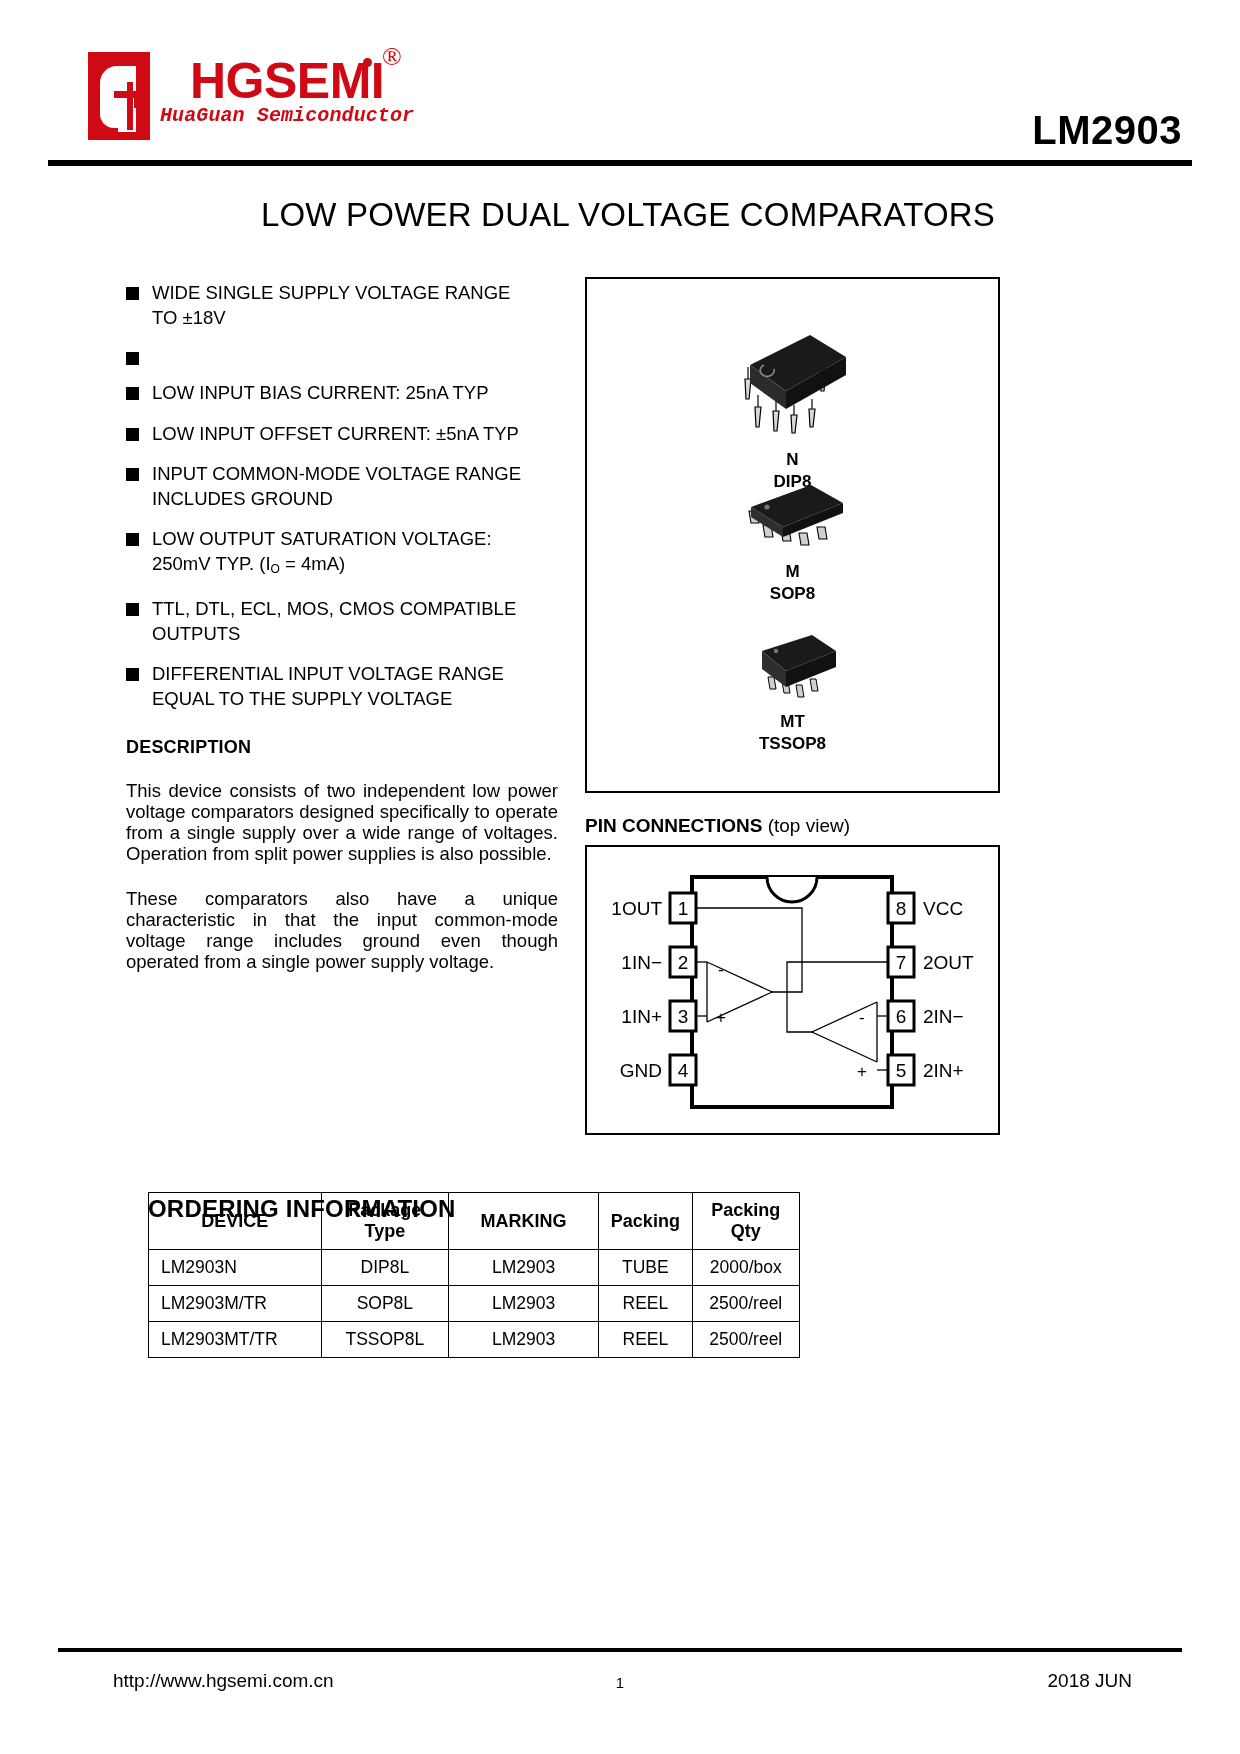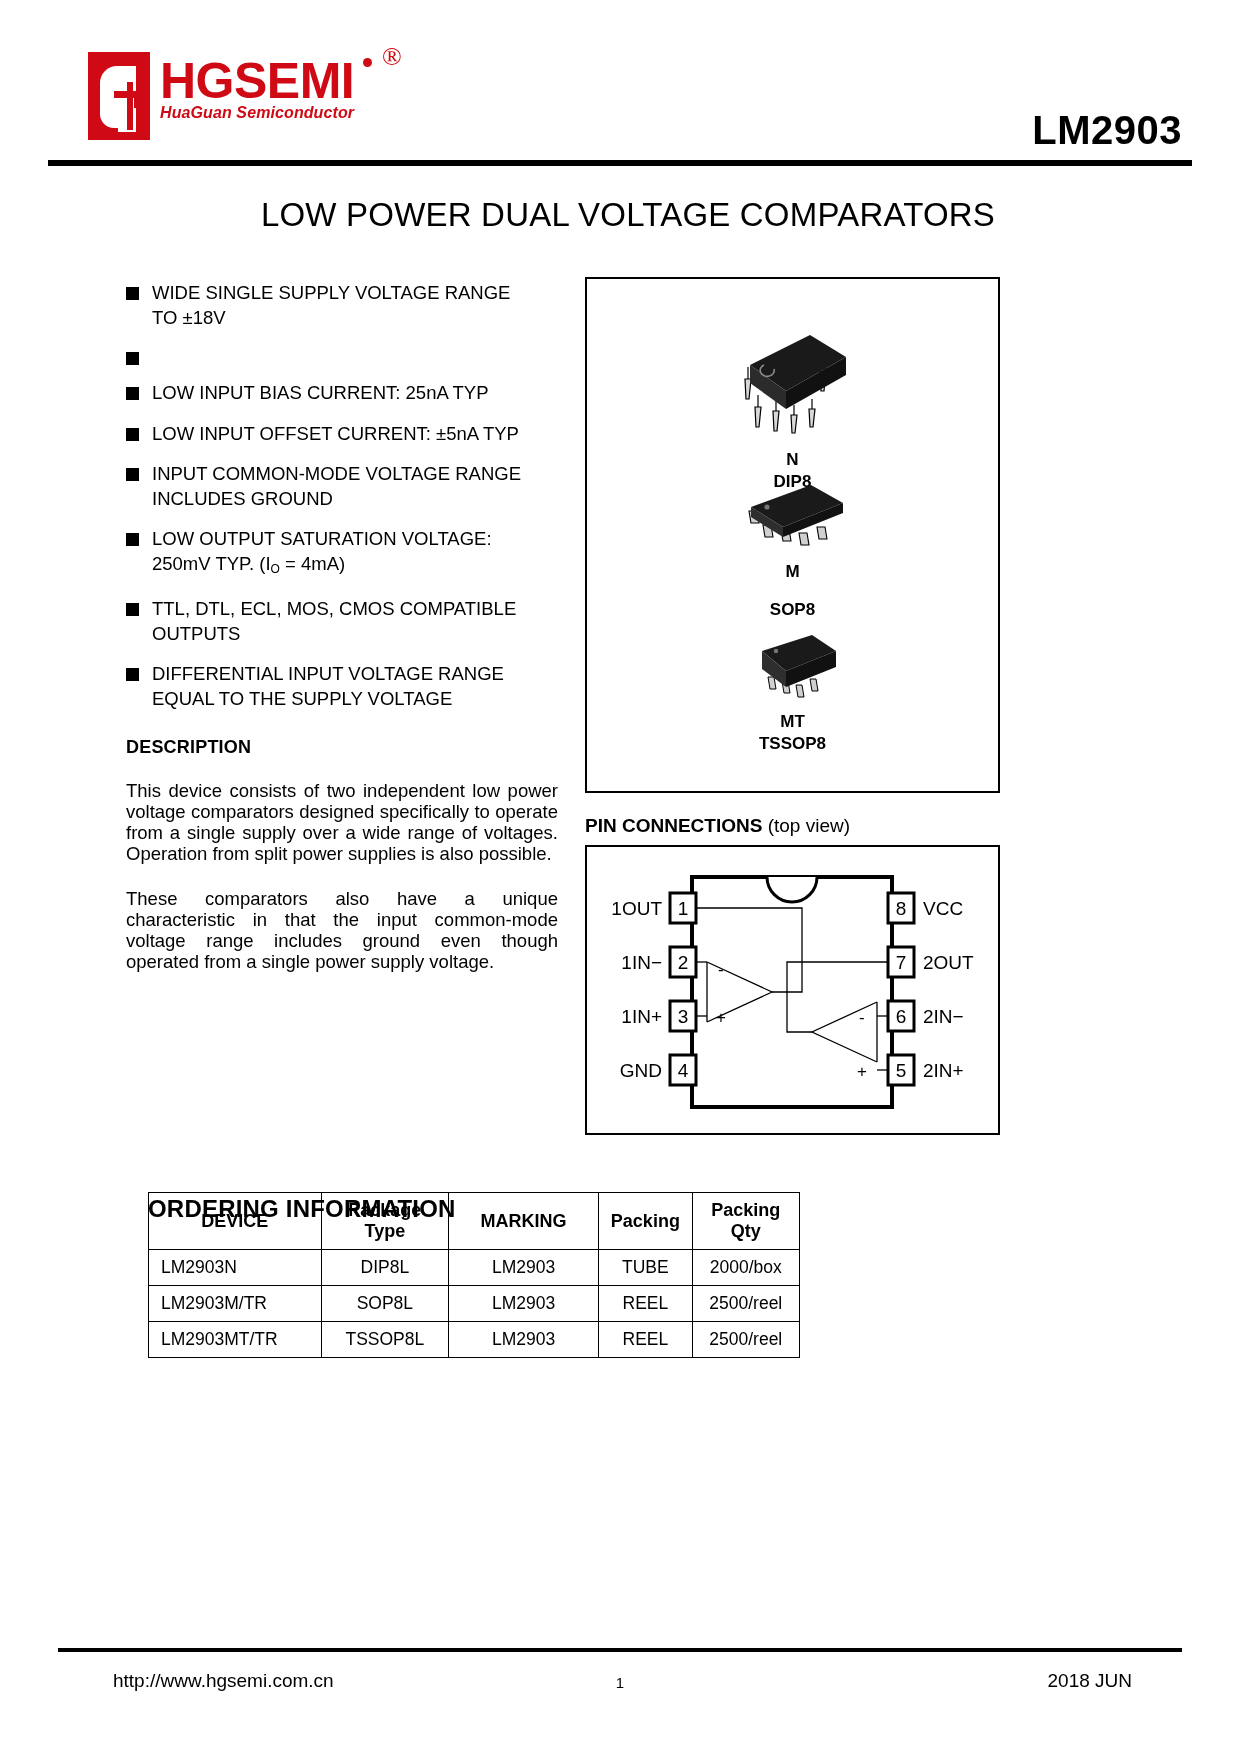--- a/index.html
+++ b/index.html
@@ -35,22 +35,22 @@
   }
   .logo-dot{
     position:absolute;width:9px;height:9px;border-radius:50%;background:#cf0a14;
     left:203px;top:6px;
   }
   .logo-reg{
     position:absolute;left:222px;top:-10px;font-size:26px;color:#cf0a14;
     font-family:"Liberation Serif",serif;
   }
   .logo-sub{
-    font-size:16px;font-weight:bold;font-style:italic;color:#cf0a14;
-    margin-top:-6px;letter-spacing:0.1px;
+    font-size:20px;font-weight:bold;font-style:italic;color:#cf0a14;
+    margin-top:-6px;letter-spacing:0.1px;font-family:Liberation Mono, monospace;
   }
   .partno{
     position:absolute;right:58px;top:108px;font-size:40px;font-weight:bold;
     letter-spacing:0.5px;
   }
   .header-rule{
     position:absolute;left:48px;right:48px;top:160px;height:6px;background:#000;
   }
 
   
@@ -252,21 +252,21 @@
           <path d="M66 56 l8 0 l2 12 l-8 0 z"></path>
           <path d="M84 50 l8 0 l2 12 l-8 0 z"></path>
           <path d="M16 34 l8 0 l2 12 l-8 0 z"></path>
         </g>
         <polygon points="18,30 78,8 110,26 50,50" fill="#1a1a1a"></polygon>
         <polygon points="18,30 50,50 50,60 18,40" fill="#2e2e2e"></polygon>
         <polygon points="50,50 110,26 110,36 50,60" fill="#111"></polygon>
         <circle cx="34" cy="30" r="2.6" fill="#777"></circle>
       </svg>
       <div class="cap">M</div>
-      <div class="cap" style="margin-top:16px">SOP8</div>
+      <div class="cap" style="margin-top:0">SOP8</div>
     </div>
 
     <div class="pkg pkg-tssop">
       <svg width="110" height="72" viewBox="0 0 110 72">
         <g stroke="#000" stroke-width="1" fill="#cfcfcf">
           <path d="M30 46 l6 0 l2 12 l-6 0 z"></path>
           <path d="M44 50 l6 0 l2 12 l-6 0 z"></path>
           <path d="M58 54 l6 0 l2 12 l-6 0 z"></path>
           <path d="M72 48 l6 0 l2 12 l-6 0 z"></path>
         </g>

